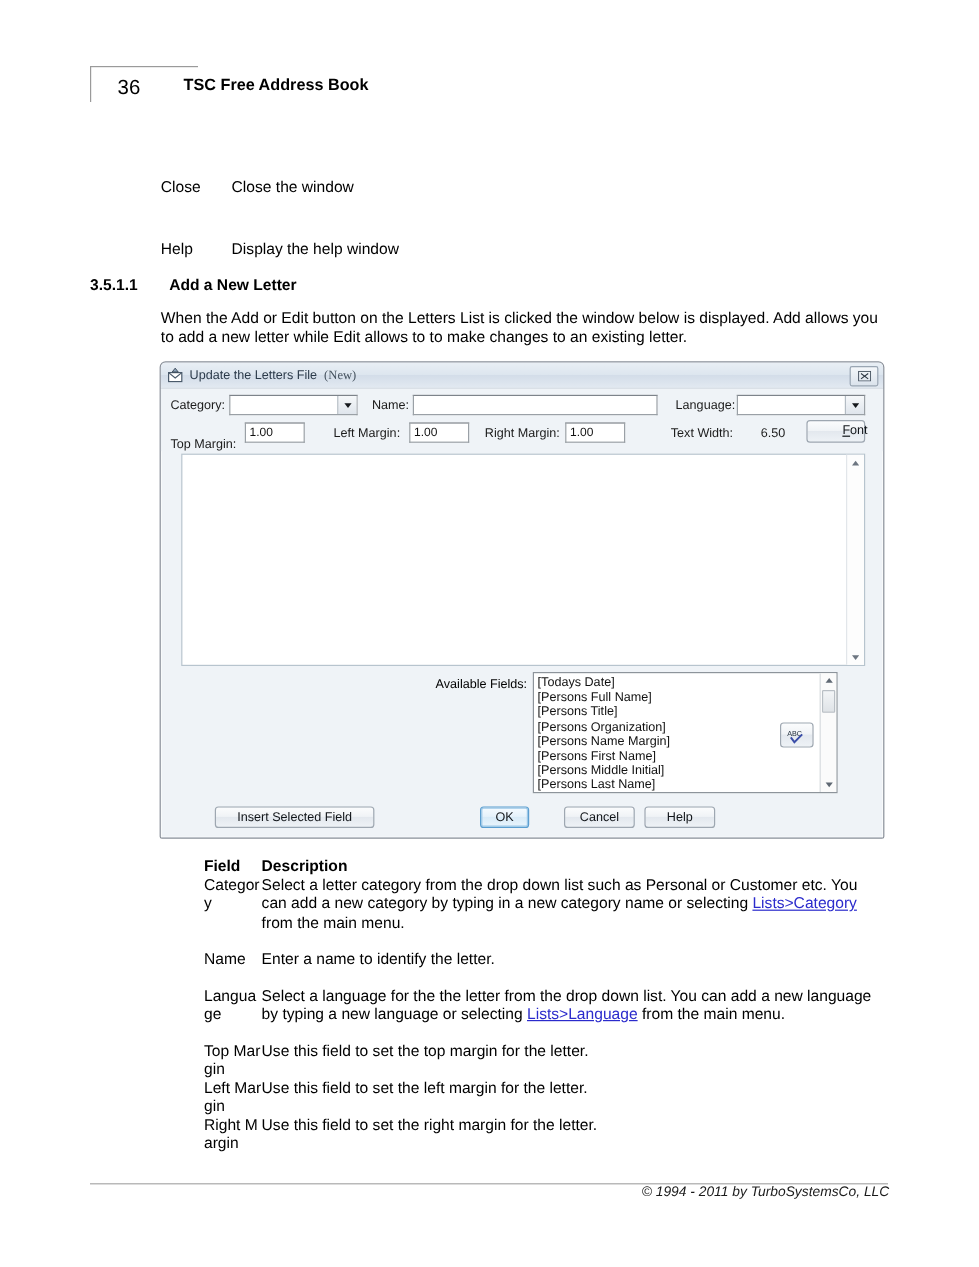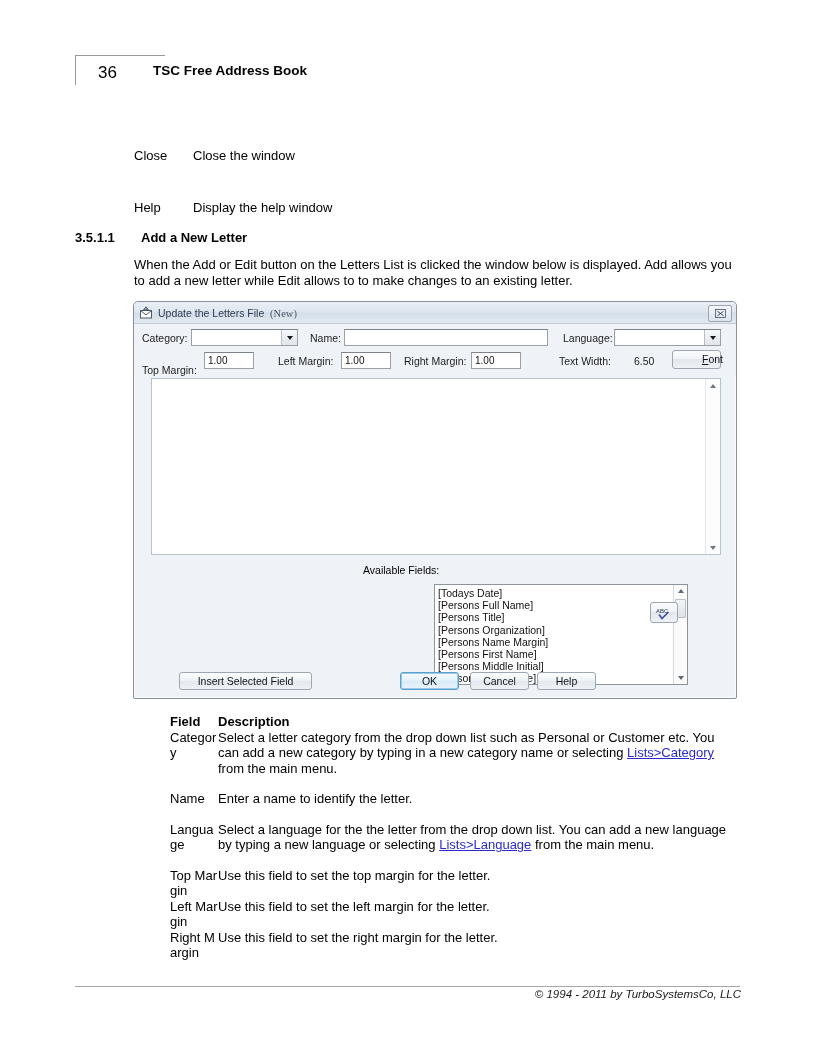--- a/index.html
+++ b/index.html
@@ -470,21 +470,21 @@
       <span class="arw up">
           <i></i>
         </span>
       <span class="arw dn">
           <i></i>
         </span>
     </div>
   </div>
 
   <div class="avail-label">Available Fields:</div>
-  <div class="listbox" style="left:300px;margin-top:24px;">
+  <div class="listbox" style="left:310px;">
     <div class="items">
       <div class="li">[Todays Date]</div>
       <div class="li">[Persons Full Name]</div>
       <div class="li">[Persons Title]</div>
       <div class="li">[Persons Organization]</div>
       <div class="li">[Persons Name Margin]</div>
       <div class="li">[Persons First Name]</div>
       <div class="li">[Persons Middle Initial]</div>
       <div class="li">[Persons Last Name]</div>
     </div>
@@ -501,21 +501,21 @@
 
   <div class="btn spell-btn">
     <svg width="18" height="14" viewBox="0 0 18 14">
       <text x="1" y="7" font-family="Liberation Sans, sans-serif" font-size="6" fill="#24313e">ABC</text>
       <path d="M4 8.5 L7 12.5 L13.5 6" fill="none" stroke="#3b4ea8" stroke-width="1.6"></path>
     </svg>
   </div>
 
   <div class="dlg-footer">
     <div class="btn" style="left:45px; top:6px; width:133px; height:18px;">Insert Selected Field</div>
-    <div class="btn focused" style="left:266px; top:6px; width:59px; height:18px;">OK</div>
+    <div class="btn focused" style="left:266px; top:6px; width:41px; height:18px;">OK</div>
     <div class="btn" style="left:336px; top:6px; width:59px; height:18px;">Cancel</div>
     <div class="btn" style="left:403px; top:6px; width:59px; height:18px;">Help</div>
   </div>
 </div>
 
 <div class="fd-table">
 
   <div class="fd-row head">
     <div class="fd-field">Field</div>
     <div class="fd-desc">Description</div>

